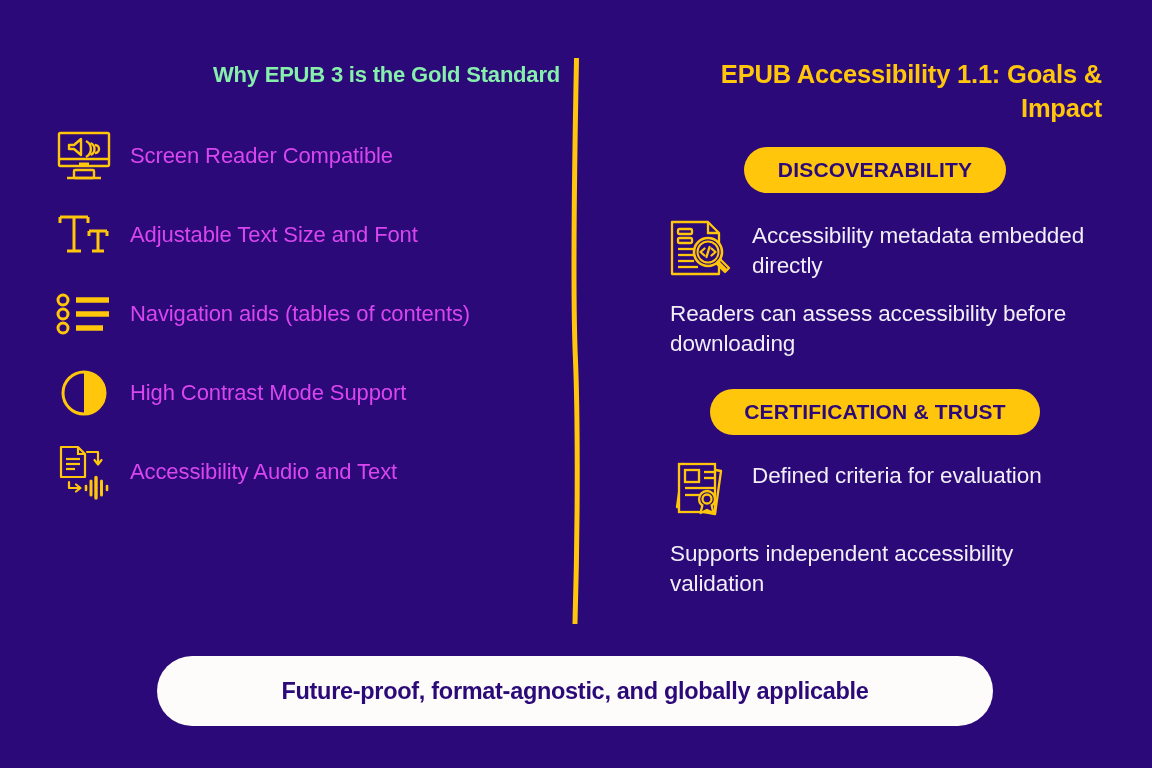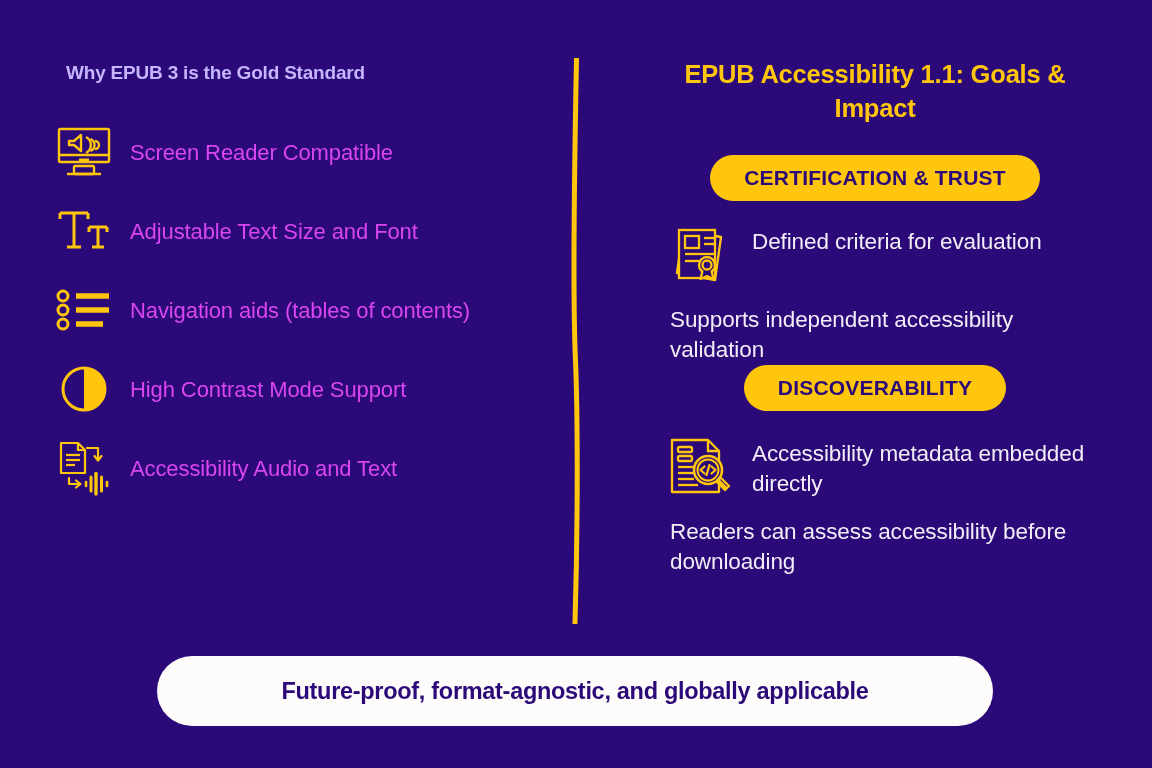--- a/index.html
+++ b/index.html
@@ -33,25 +33,25 @@
   }
 
   
   .left-col {
     position: absolute;
     left: 48px;
     top: 62px;
     width: 512px;
   }
   .left-title {
-    color: #c4b5fd;
-    font-size: 19px;
+    color: #86efac;
+    font-size: 22px;
     font-weight: bold;
     letter-spacing: -0.2px;
-    text-align: left;
+    text-align: right;
     line-height: 1.2;
     margin: 0 0 28px 0;
     padding-left: 18px;
   }
   .feature-list {
     margin: 0;
     padding: 0;
     list-style: none;
   }
   .feature-item {
@@ -80,21 +80,21 @@
   .right-col {
     position: absolute;
     left: 640px;
     top: 58px;
     width: 470px;
   }
   .right-title {
     color: #FFC60B;
     font-size: 25.5px;
     font-weight: bold;
-    text-align: center;
+    text-align: right;
     line-height: 1.32;
     letter-spacing: -0.2px;
     margin: 0 0 22px 0;
     padding: 0 8px;
   }
   .badge-row {
     display: flex;
     justify-content: center;
   }
   .badge {
@@ -262,46 +262,20 @@
   </div>
 
   <div class="divider">
     <svg width="30" height="566" viewBox="0 0 30 566" fill="none">
       <path d="M16.5 1 C13.8 140, 13.2 250, 15.4 300 C17.6 352, 18.2 455, 15 565" stroke="#FFC60B" stroke-width="5" stroke-linecap="round"></path>
     </svg>
   </div>
 
   <div class="right-col">
     <h2 class="right-title">EPUB Accessibility 1.1: Goals &amp; Impact</h2>
-
-    <div class="sect-block sect-block-2">
-      <div class="badge-row">
-        <span class="badge">CERTIFICATION &amp; TRUST</span>
-      </div>
-      <div class="sect-body">
-        <div class="sect-point">
-          <span class="sect-icon">
-            <svg width="68" height="64" viewBox="0 0 68 64" fill="none" stroke="#FFC60B" stroke-width="2.3">
-              <path d="M16 6 L54 13 L48 56 L10 49 Z" stroke-linejoin="round"></path>
-              <rect x="12" y="6" width="36" height="48" fill="#2B0979"></rect>
-              <rect x="18" y="12" width="14" height="12"></rect>
-              <path d="M37 14 H48"></path>
-              <path d="M37 20 H48"></path>
-              <path d="M18 30 H48"></path>
-              <path d="M18 37 H34"></path>
-              <circle cx="40" cy="41" r="8" fill="#2B0979"></circle>
-              <circle cx="40" cy="41" r="4.5"></circle>
-              <path d="M35.5 47 L33.5 55 L40 52 L46.5 55 L44.5 47" stroke-linejoin="round" fill="#2B0979"></path>
-            </svg>
-          </span>
-          <span class="sect-point-text">Defined criteria for evaluation</span>
-        </div>
-        <div class="sect-note">Supports independent accessibility validation</div>
-      </div>
-    </div>
 
     <div class="sect-block">
       <div class="badge-row">
         <span class="badge">DISCOVERABILITY</span>
       </div>
       <div class="sect-body">
         <div class="sect-point">
           <span class="sect-icon">
             <svg width="66" height="62" viewBox="0 0 66 62" fill="none" stroke="#FFC60B" stroke-width="2.3">
               <path d="M4 3 H40 L51 14 V55 H4 Z" stroke-linejoin="round"></path>
@@ -319,19 +293,45 @@
               <path d="M41.5 28 L38.5 38" stroke-linecap="round"></path>
               <path d="M50 43 L58 51" stroke-width="3" stroke-linecap="round"></path>
               <path d="M52.5 40.5 L61 49 L57 53 L48.5 44.5 Z" stroke-linejoin="round"></path>
             </svg>
           </span>
           <span class="sect-point-text">Accessibility metadata embedded directly</span>
         </div>
         <div class="sect-note">Readers can assess accessibility before downloading</div>
       </div>
     </div>
+
+    <div class="sect-block sect-block-2">
+      <div class="badge-row">
+        <span class="badge">CERTIFICATION &amp; TRUST</span>
+      </div>
+      <div class="sect-body">
+        <div class="sect-point">
+          <span class="sect-icon">
+            <svg width="68" height="64" viewBox="0 0 68 64" fill="none" stroke="#FFC60B" stroke-width="2.3">
+              <path d="M16 6 L54 13 L48 56 L10 49 Z" stroke-linejoin="round"></path>
+              <rect x="12" y="6" width="36" height="48" fill="#2B0979"></rect>
+              <rect x="18" y="12" width="14" height="12"></rect>
+              <path d="M37 14 H48"></path>
+              <path d="M37 20 H48"></path>
+              <path d="M18 30 H48"></path>
+              <path d="M18 37 H34"></path>
+              <circle cx="40" cy="41" r="8" fill="#2B0979"></circle>
+              <circle cx="40" cy="41" r="4.5"></circle>
+              <path d="M35.5 47 L33.5 55 L40 52 L46.5 55 L44.5 47" stroke-linejoin="round" fill="#2B0979"></path>
+            </svg>
+          </span>
+          <span class="sect-point-text">Defined criteria for evaluation</span>
+        </div>
+        <div class="sect-note">Supports independent accessibility validation</div>
+      </div>
+    </div>
   </div>
 
   <div class="footer-banner">
     <span class="footer-text">Future-proof, format-agnostic, and globally applicable</span>
   </div>
 
 </div>
 
 </body></html>

